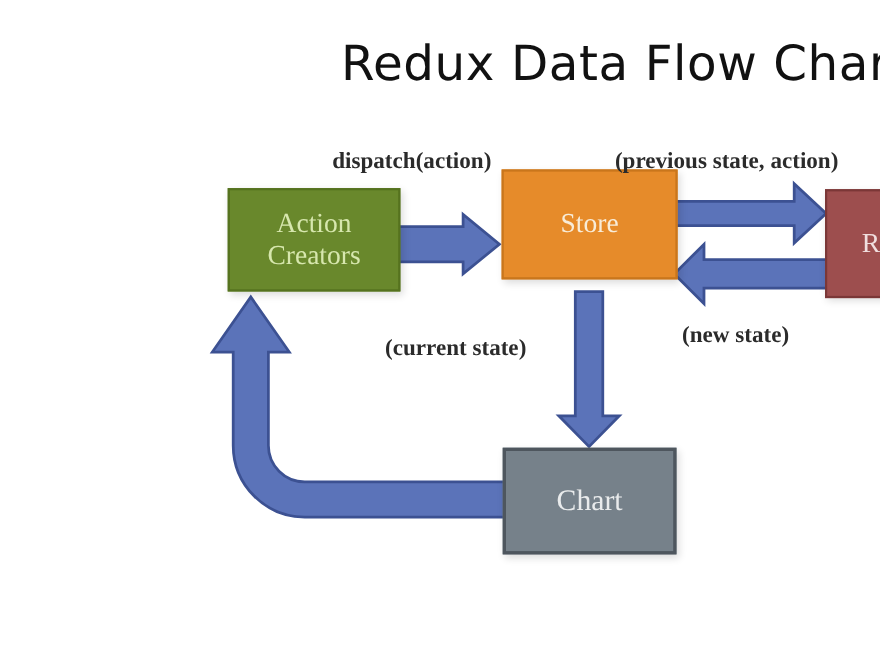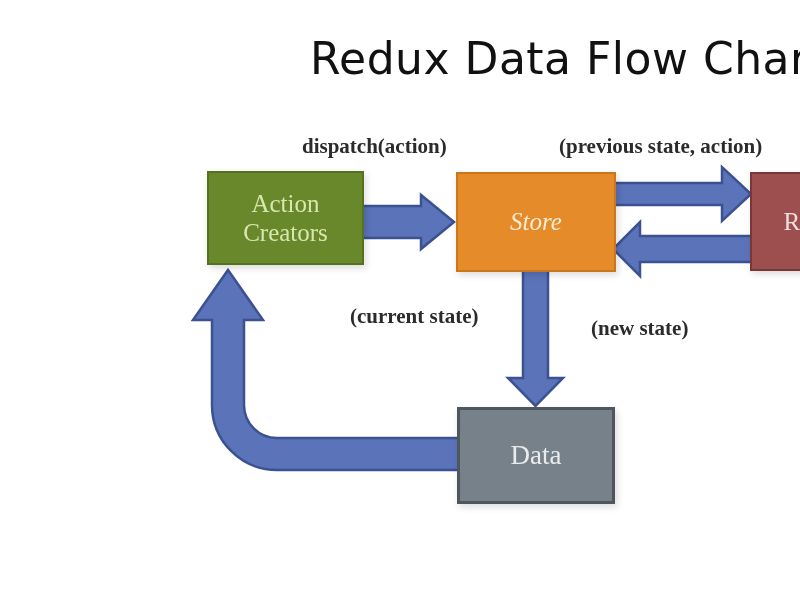--- a/index.html
+++ b/index.html
@@ -19,39 +19,39 @@
     position:absolute;display:flex;align-items:center;justify-content:center;
     text-align:center;font-size:25px;line-height:1.18;
     box-shadow:2px 3px 7px rgba(0,0,0,0.14);
   }
   .node-action-creators{
     left:160px;top:171px;width:157px;height:94px;
     background:#69882c;border:2px solid #55721f;color:#d7e7ae;
     padding:0 26px;box-sizing:border-box;margin-left:47px;
   }
   .node-store{
-    left:456px;top:172px;width:156px;height:96px;
-    background:#e68b2a;border:2px solid #c9761c;color:#f8ecd8;font-style:italic;
+    left:456px;top:154px;width:156px;height:96px;
+    background:#e68b2a;border:2px solid #c9761c;color:#f8ecd8;
   }
   .node-reducers{
     left:750px;top:172px;width:156px;height:95px;
     background:#9d4e4e;border:2px solid #7b3737;color:#f0dede;
   }
   .node-view{
     left:457px;top:407px;width:158px;height:97px;
     background:#76818a;border:3px solid #4e565e;color:#e9ebec;
     box-sizing:border-box;font-size:27px;
   }
   .edge-label{
     position:absolute;font-size:21px;font-weight:600;color:#2b2b2b;
     white-space:nowrap;line-height:1.2;
   }
   .lbl-dispatch{left:302px;top:134px;}
   .lbl-previous{left:559px;top:134px;text-align:right;}
-  .lbl-new{left:591px;top:292px;margin-top:24px;}
+  .lbl-new{left:620px;top:292px;}
   .lbl-current{left:350px;top:304px;}
 </style>
 </head>
 <body>
 
 <div class="canvas">
 
   <div class="slide-title">Redux Data Flow Chart</div>
 
   <svg class="arrow-layer" width="800" height="598" viewBox="0 0 800 598" xmlns="http://www.w3.org/2000/svg">
@@ -73,21 +73,21 @@
 
   <div class="node node-store">
     <span>Store</span>
   </div>
 
   <div class="node node-reducers">
     <span>Reducers</span>
   </div>
 
   <div class="node node-view">
-    <span>Data</span>
+    <span>Chart</span>
   </div>
 
   <div class="edge-label lbl-dispatch">dispatch(action)</div>
 
   <div class="edge-label lbl-previous">(previous state, action)</div>
 
   <div class="edge-label lbl-new">(new state)</div>
 
   <div class="edge-label lbl-current">(current state)</div>
 

